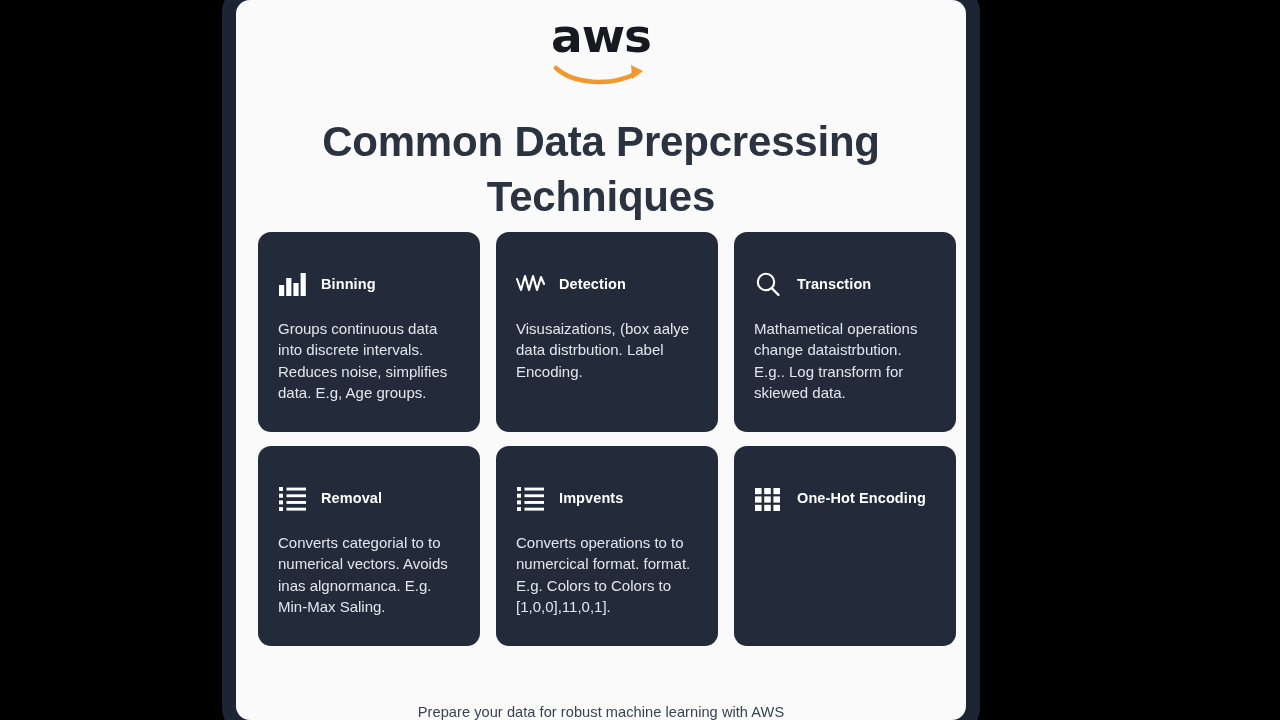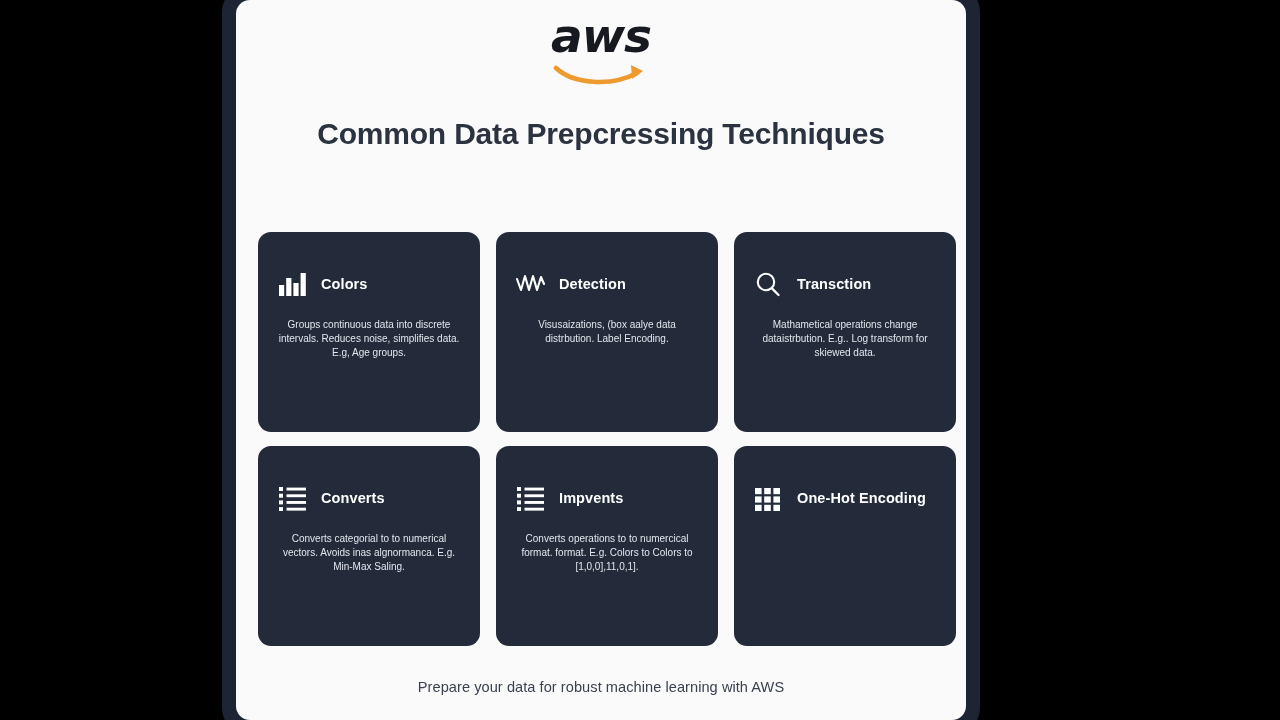--- a/index.html
+++ b/index.html
@@ -53,37 +53,36 @@
     flex-direction: column;
     align-items: center;
   }
   #aws-logo .aws-wordmark {
     font-family: "DejaVu Sans", sans-serif;
     font-size: 47px;
     font-weight: 700;
     letter-spacing: -1px;
     color: #16191f;
     line-height: 1;
-    font-style: italic;
   }
   #aws-logo .aws-smile {
     margin-top: 1px;
     width: 96px;
     height: 26px;
     display: block;
   }
 
   
   #slide-title {
     position: absolute;
     left: 60px;
     top: 114px;
     width: 610px;
     text-align: center;
-    font-size: 30px;
+    font-size: 42px;
     font-weight: 700;
     line-height: 1.32;
     letter-spacing: -0.2px;
     color: #2b3240;
   }
 
   
   #card-grid {
     position: absolute;
     left: 22px;
@@ -124,32 +123,31 @@
   .card-title {
     font-size: 14.5px;
     font-weight: 700;
     color: #ffffff;
     letter-spacing: 0.1px;
     white-space: nowrap;
   }
 
   .card-body {
     margin-top: 20px;
-    font-size: 10px;
+    font-size: 15px;
     line-height: 1.42;
     color: #e2e6ed;
     font-weight: 400;
-    text-align: center;
   }
 
   
   #slide-footer {
     position: absolute;
     left: 0;
-    top: 679px;
+    top: 704px;
     width: 730px;
     text-align: center;
     font-size: 14.6px;
     color: #3a4250;
     letter-spacing: 0.05px;
   }
 </style>
 </head>
 <body>
 
@@ -174,21 +172,21 @@
       <div class="card">
         <div class="card-head">
           <span class="card-icon">
             <svg width="29" height="26" viewBox="0 0 29 26">
               <rect x="1" y="14" width="5.2" height="11" fill="#ffffff"></rect>
               <rect x="8.2" y="7" width="5.2" height="18" fill="#ffffff"></rect>
               <rect x="15.4" y="12" width="5.2" height="13" fill="#ffffff"></rect>
               <rect x="22.6" y="2" width="5.2" height="23" fill="#ffffff"></rect>
             </svg>
           </span>
-          <span class="card-title">Colors</span>
+          <span class="card-title">Binning</span>
         </div>
         <p class="card-body">Groups continuous data into discrete intervals. Reduces noise, simplifies data. E.g, Age groups.</p>
       </div>
 
       <div class="card">
         <div class="card-head">
           <span class="card-icon">
             <svg width="29" height="26" viewBox="0 0 29 26">
               <polyline points="1,8 5,19 9,5 13,19 17,5 21,19 25,6 28,13" stroke="#ffffff" stroke-width="2.1" fill="none" stroke-linejoin="round" stroke-linecap="round"></polyline>
             </svg>
@@ -218,21 +216,21 @@
               <rect x="1" y="2" width="4" height="4" fill="#ffffff"></rect>
               <rect x="1" y="8.7" width="4" height="4" fill="#ffffff"></rect>
               <rect x="1" y="15.4" width="4" height="4" fill="#ffffff"></rect>
               <rect x="1" y="22.1" width="4" height="4" fill="#ffffff"></rect>
               <rect x="8.5" y="2.6" width="19.5" height="2.9" fill="#ffffff"></rect>
               <rect x="8.5" y="9.3" width="19.5" height="2.9" fill="#ffffff"></rect>
               <rect x="8.5" y="16" width="19.5" height="2.9" fill="#ffffff"></rect>
               <rect x="8.5" y="22.7" width="19.5" height="2.9" fill="#ffffff"></rect>
             </svg>
           </span>
-          <span class="card-title">Converts</span>
+          <span class="card-title">Removal</span>
         </div>
         <p class="card-body">Converts categorial to to numerical vectors. Avoids inas algnormanca. E.g. Min-Max Saling.</p>
       </div>
 
       <div class="card">
         <div class="card-head">
           <span class="card-icon">
             <svg width="29" height="26" viewBox="0 0 29 26">
               <rect x="1" y="2" width="4" height="4" fill="#ffffff"></rect>
               <rect x="1" y="8.7" width="4" height="4" fill="#ffffff"></rect>

